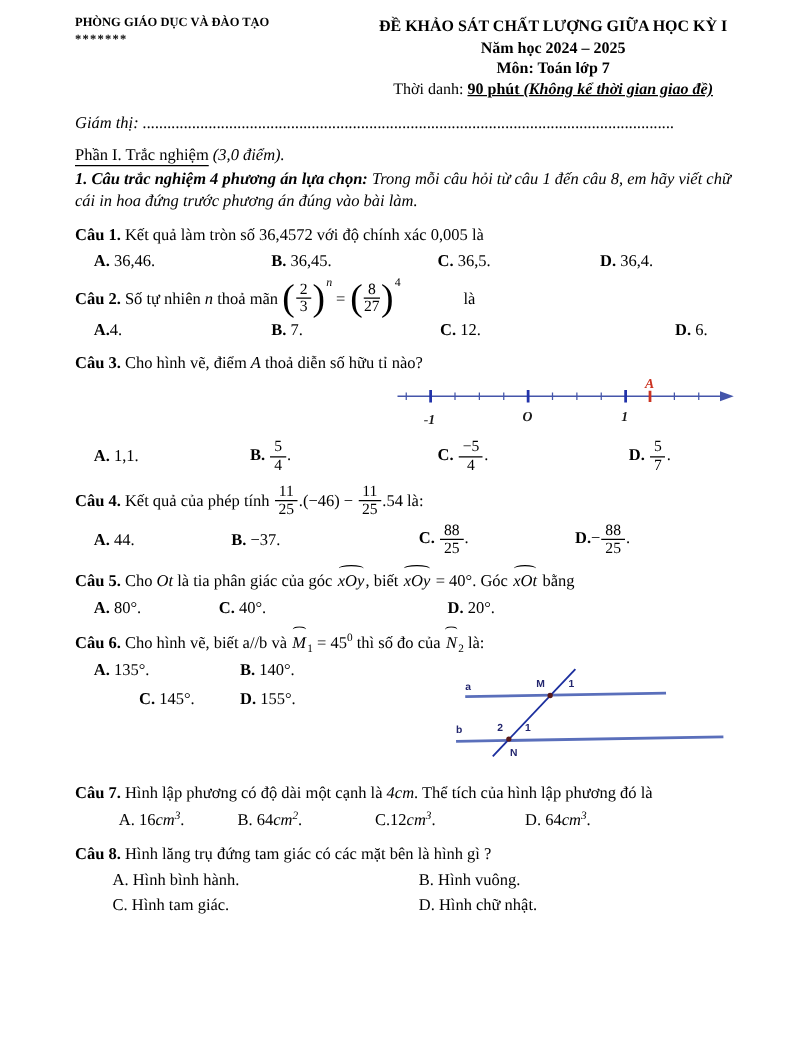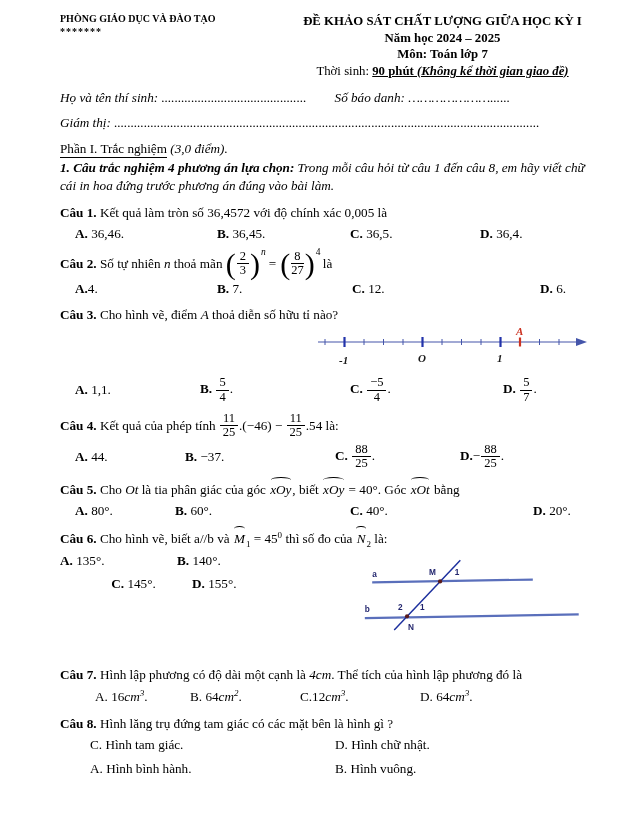--- a/index.html
+++ b/index.html
@@ -73,25 +73,24 @@
 
   <div class="hdr">
     <div class="hdr-left">
       <div>PHÒNG GIÁO DỤC VÀ ĐÀO TẠO</div>
       <div class="stars">*******</div>
     </div>
     <div class="hdr-right">
       <div class="b">ĐỀ KHẢO SÁT CHẤT LƯỢNG GIỮA HỌC KỲ I</div>
       <div class="b">Năm học 2024 – 2025</div>
       <div class="b">Môn: Toán lớp 7</div>
-      <div class="time-line"><span>Thời sinh: </span><span class="time-ul"><span>90 phút </span><span class="i">(Không kể thời gian giao đề)</span></span></div>
-    </div>
-  </div>
-
-  <div class="info-line"><span>Họ và tên thí sinh:</span> <span>............................................</span><span class="gap"></span><span>Số báo danh:</span> <span>…………………......</span></div>
+      <div class="time-line"><span>Thời danh: </span><span class="time-ul"><span>90 phút </span><span class="i">(Không kể thời gian giao đề)</span></span></div>
+    </div>
+  </div>
+
   <div class="info-line"><span>Giám thị:</span> <span>.................................................................................................................................</span></div>
 
   <div class="sec-head"><span class="sec-title">Phần I. Trắc nghiệm</span><span class="i"> (3,0 điểm).</span></div>
   <div class="intro"><span class="lead">1. Câu trắc nghiệm 4 phương án lựa chọn:</span><span> Trong mỗi câu hỏi từ câu 1 đến câu 8, em hãy viết chữ cái in hoa đứng trước phương án đúng vào bài làm.</span></div>
 
   <div class="q">
     <div class="q-line"><span class="q-label">Câu 1.</span><span> Kết quả làm tròn số 36,4572 với độ chính xác 0,005 là</span></div>
     <div class="opts">
       <span class="opt" style="width:142px; margin-left:15px;"><span class="optL">A.</span> <span>36,46.</span></span>
       <span class="opt" style="width:133px;"><span class="optL">B.</span> <span>36,45.</span></span>
@@ -118,21 +117,21 @@
       <span style="margin:0 4px;">=</span>
       <span class="pwrap">
           <span class="bigp">(</span>
           <span class="frac">
             <span class="num">8</span>
             <span class="den">27</span>
           </span>
           <span class="bigp">)</span>
           <sup class="pexp">4</sup>
         </span>
-      <span style="white-space:pre;"> là</span>
+      <span style="white-space:pre;margin-left:48px;"> là</span>
     </div>
     <div class="opts">
       <span class="opt" style="width:142px; margin-left:15px;"><span class="optL">A.</span><span>4.</span></span>
       <span class="opt" style="width:135px;"><span class="optL">B.</span> <span>7.</span></span>
       <span class="opt" style="width:188px;"><span class="optL">C.</span> <span>12.</span></span>
       <span class="opt"><span class="optL">D.</span> <span>6.</span></span>
     </div>
   </div>
 
   <div class="q">
@@ -187,32 +186,31 @@
       <span class="opt" style="width:150px;"><span class="optL">B.</span> <span>−37.</span></span>
       <span class="opt" style="width:125px;"><span class="optL">C.</span> <span class="frac"><span class="num">88</span><span class="den">25</span></span><span>.</span></span>
       <span class="opt"><span class="optL">D.</span><span>−</span><span class="frac"><span class="num">88</span><span class="den">25</span></span><span>.</span></span>
     </div>
   </div>
 
   <div class="q">
     <div class="q-line"><span class="q-label">Câu 5.</span><span style="white-space:pre;"> Cho </span><span class="mi">Ot</span><span style="white-space:pre;"> là tia phân giác của góc </span><span class="hat">xOy</span><span style="white-space:pre;">, biết </span><span class="hat">xOy</span><span style="white-space:pre;"> = 40°</span><span style="white-space:pre;">. Góc </span><span class="hat">xOt</span><span style="white-space:pre;"> bằng</span></div>
     <div class="opts">
       <span class="opt" style="width:100px; margin-left:15px;"><span class="optL">A.</span> <span>80°.</span></span>
-      <span class="opt" style="width:175px;"><span class="optL">B.</span> <span>60°.</span></span>
       <span class="opt" style="width:183px;"><span class="optL">C.</span> <span>40°.</span></span>
       <span class="opt"><span class="optL">D.</span> <span>20°.</span></span>
     </div>
   </div>
 
   <div class="q">
     <div class="q-line"><span class="q-label">Câu 6.</span><span style="white-space:pre;"> Cho hình vẽ, biết a//b và </span><span class="hat">M</span><sub>1</sub><span style="white-space:pre;"> = 45</span><sup>0</sup><span style="white-space:pre;"> thì số đo của </span><span class="hat">N</span><sub>2</sub><span style="white-space:pre;"> là:</span></div>
     <div class="q6-row">
       <div class="q6-opts">
         <div class="q6-opt-row">
-          <span class="opt" style="width:117px; font-family:Liberation Serif, serif;"><span class="optL">A.</span> <span>135°.</span></span>
+          <span class="opt" style="width:117px; margin-left:15px;font-family:Liberation Serif, serif;"><span class="optL">A.</span> <span>135°.</span></span>
           <span class="opt"><span class="optL">B.</span> <span>140°.</span></span>
         </div>
         <div class="q6-opt-row">
           <span class="opt" style="width:117px; margin-left:15px;text-align:center;"><span class="optL">C.</span> <span>145°.</span></span>
           <span class="opt"><span class="optL">D.</span> <span>155°.</span></span>
         </div>
       </div>
       <svg width="255" height="92" viewBox="0 0 255 92" style="margin-left:auto;">
         <line x1="10" y1="30" x2="185" y2="27" stroke="#5a6fbb" stroke-width="2.4"></line>
         <line x1="2" y1="69" x2="235" y2="65" stroke="#5a6fbb" stroke-width="2.4"></line>
@@ -223,35 +221,35 @@
         <text class="fg-lab" x="2" y="62">b</text>
         <text class="fg-lab" x="72" y="22">M</text>
         <text class="fg-lab" x="100" y="22">1</text>
         <text class="fg-lab" x="38" y="60">2</text>
         <text class="fg-lab" x="62" y="60">1</text>
         <text class="fg-lab" x="49" y="82">N</text>
       </svg>
     </div>
   </div>
 
-  <div class="q plain" style="margin-top:22px;">
+  <div class="q plain" style="margin-top:6px;">
     <div class="q-line"><span class="q-label">Câu 7.</span><span style="white-space:pre;"> Hình lập phương có độ dài một cạnh là </span><span class="mi">4cm</span><span>. Thể tích của hình lập phương đó là</span></div>
     <div class="opts">
       <span class="opt" style="width:95px; margin-left:35px;"><span class="optL">A.</span> <span>16</span><span class="mi">cm</span><sup class="mi">3</sup><span>.</span></span>
       <span class="opt" style="width:110px;"><span class="optL">B.</span> <span>64</span><span class="mi">cm</span><sup class="mi">2</sup><span>.</span></span>
       <span class="opt" style="width:120px;"><span class="optL">C.</span><span>12</span><span class="mi">cm</span><sup class="mi">3</sup><span>.</span></span>
       <span class="opt"><span class="optL">D.</span> <span>64</span><span class="mi">cm</span><sup class="mi">3</sup><span>.</span></span>
     </div>
   </div>
 
   <div class="q plain">
     <div class="q-line"><span class="q-label">Câu 8.</span><span> Hình lăng trụ đứng tam giác có các mặt bên là hình gì ?</span></div>
-    <div class="opts">
-      <span class="opt" style="width:245px; margin-left:30px;"><span class="optL">C.</span> <span>Hình tam giác.</span></span>
-      <span class="opt"><span class="optL">D.</span> <span>Hình chữ nhật.</span></span>
-    </div>
     <div class="opts" style="margin-bottom:2px;">
       <span class="opt" style="width:245px; margin-left:30px;"><span class="optL">A.</span> <span>Hình bình hành.</span></span>
       <span class="opt"><span class="optL">B.</span> <span>Hình vuông.</span></span>
     </div>
+    <div class="opts">
+      <span class="opt" style="width:245px; margin-left:30px;"><span class="optL">C.</span> <span>Hình tam giác.</span></span>
+      <span class="opt"><span class="optL">D.</span> <span>Hình chữ nhật.</span></span>
+    </div>
   </div>
 
 </div>
 
 </body></html>

